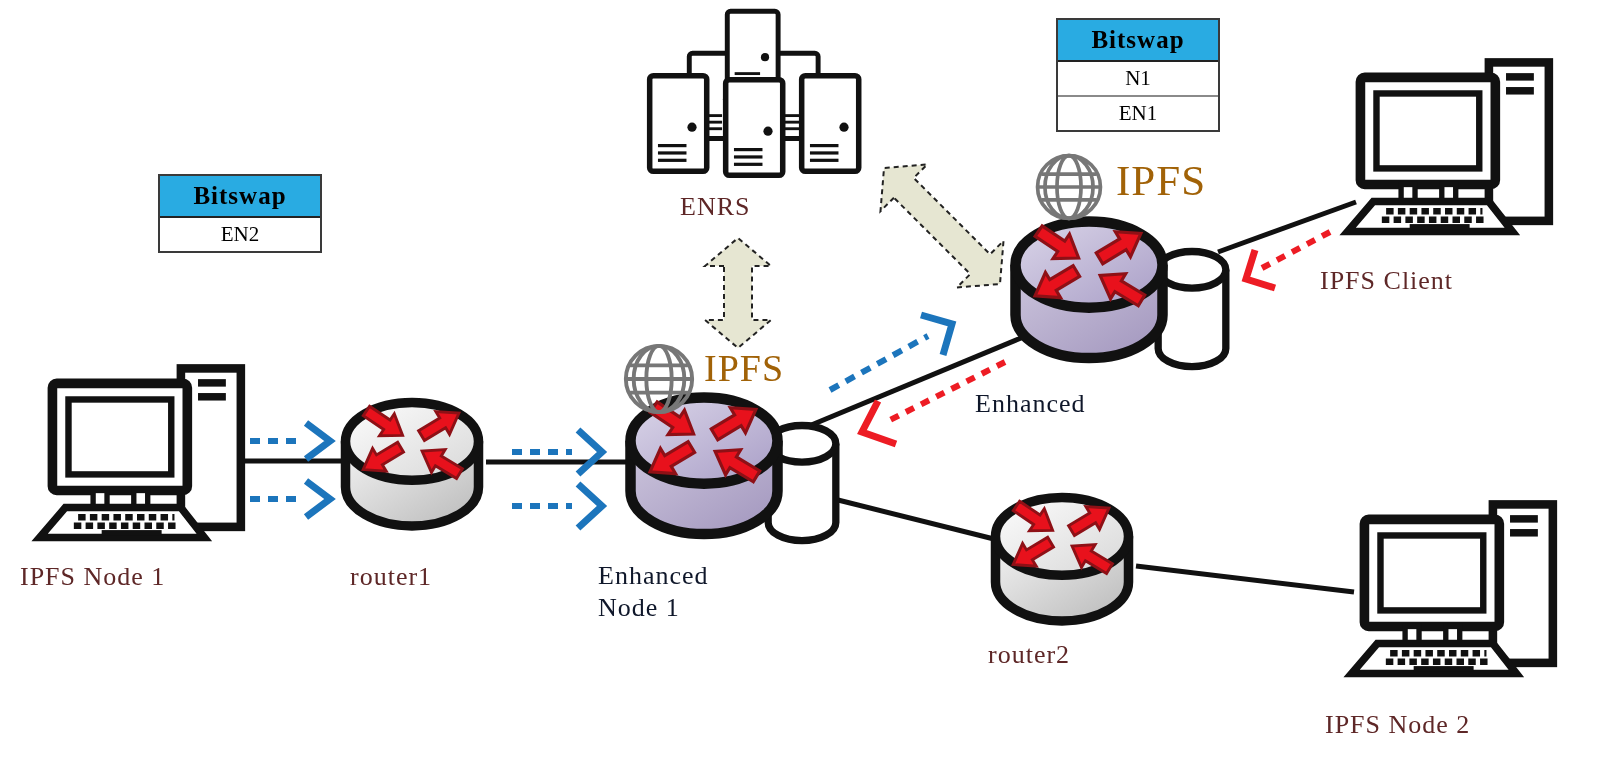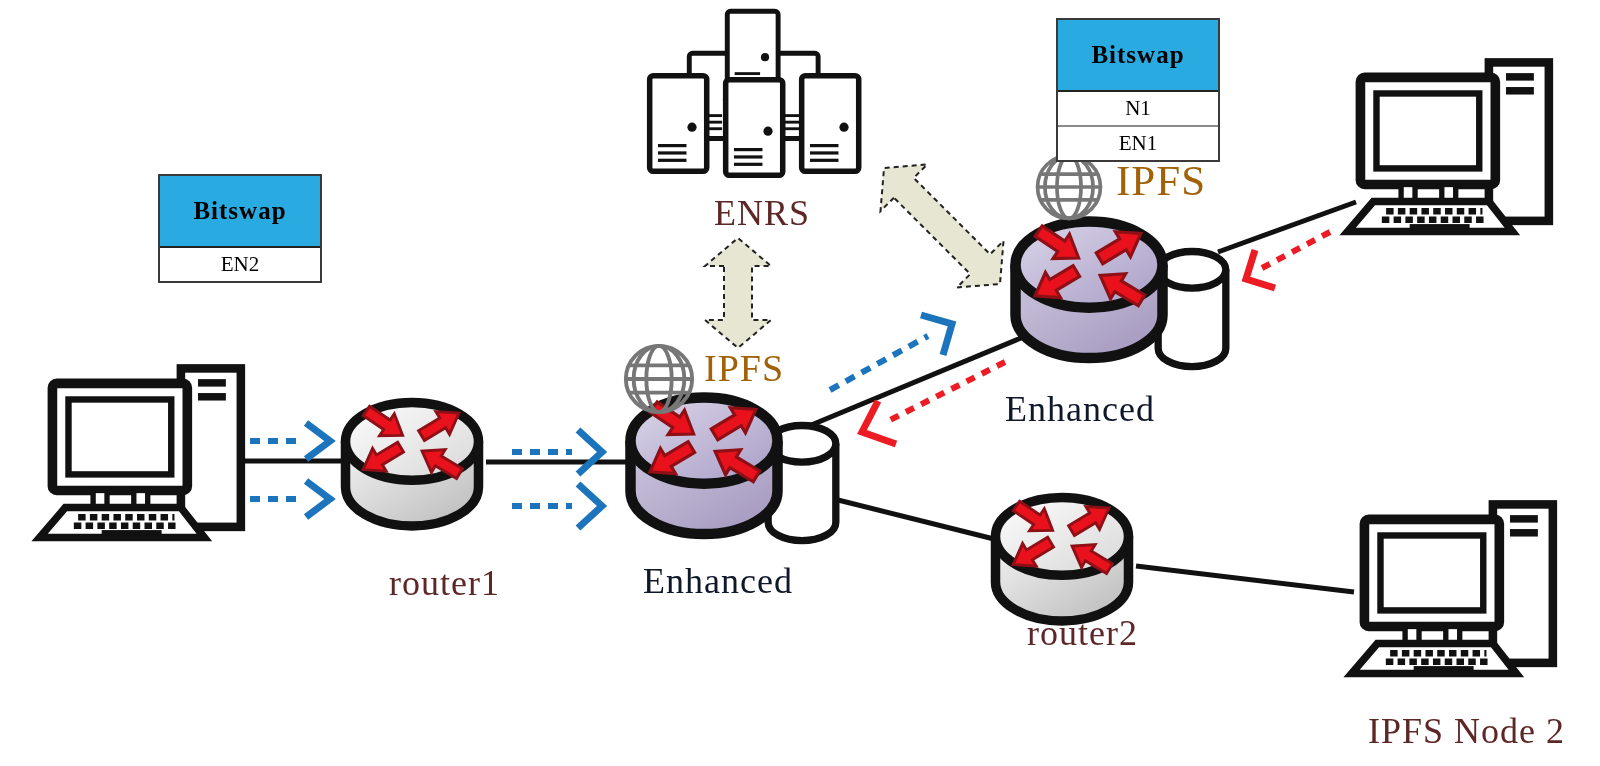--- a/index.html
+++ b/index.html
@@ -1,25 +1,25 @@
 <!DOCTYPE html>
 <html><head>
 <meta charset="utf-8">
 <style>
   html,body{margin:0;padding:0;background:#fff;}
   .canvas{position:relative;width:1600px;height:766px;background:#ffffff;overflow:hidden;
           font-family:"Liberation Serif","DejaVu Serif",serif;}
   .abs{position:absolute;}
-  .node-label{font-size:36px;color:#5E2727;text-align:right;letter-spacing:1px;white-space:nowrap;}
+  .node-label{font-size:26px;color:#5E2727;text-align:left;letter-spacing:1px;white-space:nowrap;}
   .node-label.black{color:#0f172a;}
   .ipfs-label{font-weight:400;color:#a16207;letter-spacing:1px;}
   .two-line{line-height:1.22;}
   .bitswap{position:absolute;width:164px;border:2px solid #3a3a3a;background:#fff;text-align:center;
            box-sizing:border-box;}
-  .bitswap .hdr{background:#29ABE2;color:#000;font-weight:bold;font-size:25px;padding:21px 0;
+  .bitswap .hdr{background:#29ABE2;color:#000;font-weight:bold;font-size:25px;padding:6px 0;
                 border-bottom:2px solid #222;letter-spacing:1px;}
   .bitswap .row{font-size:21px;padding:4px 0;border-bottom:2px solid #8a8a8a;}
   .bitswap .row:last-child{border-bottom:none;}
   svg{display:block;}
 </style>
 </head>
 <body>
 
 <div class="canvas">
 
@@ -196,26 +196,29 @@
   <div class="bitswap" style="left:158px;top:174px">
     <div class="hdr">Bitswap</div>
     <div class="row">EN2</div>
   </div>
   <div class="bitswap" style="left:1056px;top:18px">
     <div class="hdr">Bitswap</div>
     <div class="row">N1</div>
     <div class="row">EN1</div>
   </div>
 
+  <div class="abs node-label" style="left:20px;top:562px;width:240px">IPFS Node 1</div>
   <div class="abs node-label" style="left:350px;top:562px;width:150px">router1</div>
   <div class="abs node-label black two-line" style="left:598px;top:560px;width:195px">
     <div>Enhanced</div>
+    <div>Node 1</div>
   </div>
   <div class="abs node-label" style="left:680px;top:192px;width:130px">ENRS</div>
   <div class="abs ipfs-label" style="left:704px;top:346px;font-size:38px">IPFS</div>
   <div class="abs ipfs-label" style="left:1116px;top:156px;font-size:43px">IPFS</div>
   <div class="abs node-label black two-line" style="left:975px;top:388px;width:180px">
     <div>Enhanced</div>
   </div>
-  <div class="abs node-label" style="left:988px;top:612px;width:150px">router2</div>
+  <div class="abs node-label" style="left:1320px;top:266px;width:240px">IPFS Client</div>
+  <div class="abs node-label" style="left:988px;top:640px;width:150px">router2</div>
   <div class="abs node-label" style="left:1325px;top:710px;width:240px">IPFS Node 2</div>
 
 </div>
 
 </body></html>

